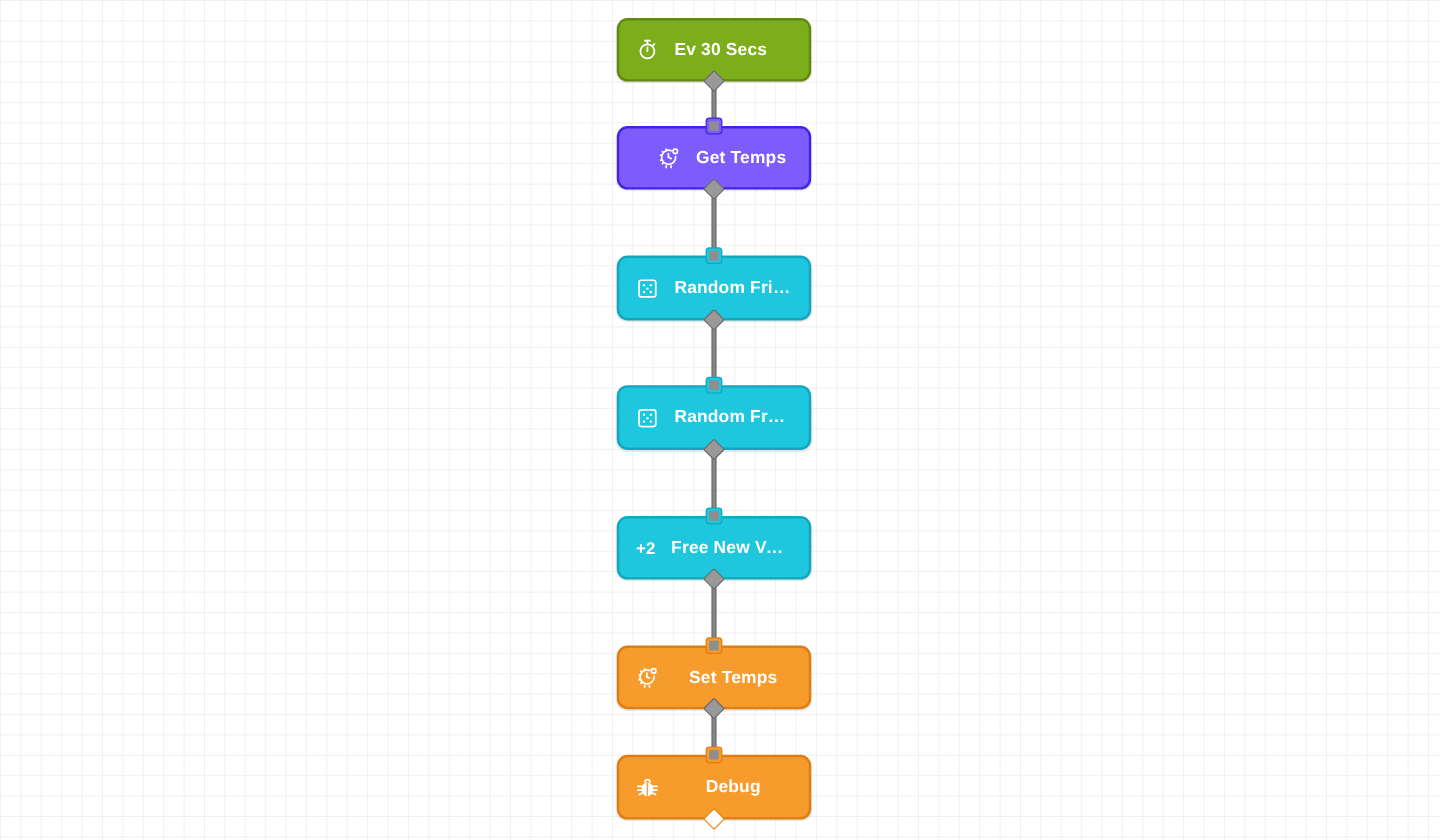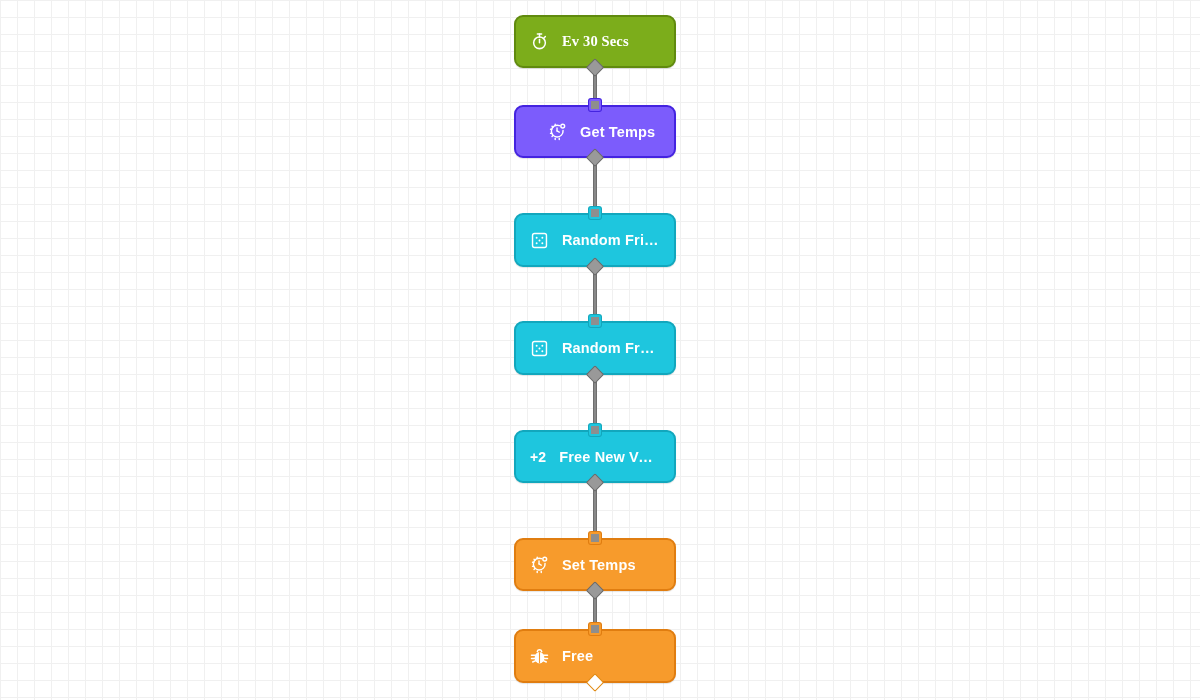--- a/index.html
+++ b/index.html
@@ -82,24 +82,24 @@
     line-height: 1;
   }
   .node .nd-label {
     flex: 1 1 auto;
     overflow: hidden;
     text-overflow: ellipsis;
     white-space: nowrap;
   }
 
   
-  .c-green  { background: #7cad1b; border-color: #608a0e; font-family: Liberation Serif, serif; }
+  .c-green  { background: #7cad1b; border-color: #608a0e; }
   .c-purple { background: #7c5cfc; border-color: #4423e0; }
   .c-cyan   { background: #1ec6de; border-color: #12a7bd; }
-  .c-orange { background: #f79b2c; border-color: #e07d10; }
+  .c-orange { background: #f79b2c; border-color: #e07d10; text-align: center; }
 
   
   .port-out {
     position: absolute;
     left: 50%;
     bottom: -8px;
     width: 13px; height: 13px;
     transform: translateX(-50%) rotate(45deg);
     background: #999999;
     border: 1.6px solid #6b6b6b;
@@ -223,18 +223,18 @@
             <path d="M9.2 5.6a2.9 2.9 0 0 1 5.6 0"></path>
             <line x1="1.9" y1="10.4" x2="6.8" y2="10.4"></line>
             <line x1="17.2" y1="10.4" x2="22.1" y2="10.4"></line>
             <line x1="1.9" y1="14.4" x2="6.8" y2="14.4"></line>
             <line x1="17.2" y1="14.4" x2="22.1" y2="14.4"></line>
             <line x1="3.4" y1="19.0" x2="7.2" y2="17.2"></line>
             <line x1="20.6" y1="19.0" x2="16.8" y2="17.2"></line>
             <line x1="12" y1="7.0" x2="12" y2="20.0" stroke="#f79b2c" stroke-width="1.4"></line>
           </svg>
         </span>
-        <span class="nd-label">Free</span>
+        <span class="nd-label">Debug</span>
         <div class="port-out light"></div>
       </div>
     </div>
 
 </div>
 
 </body></html>

